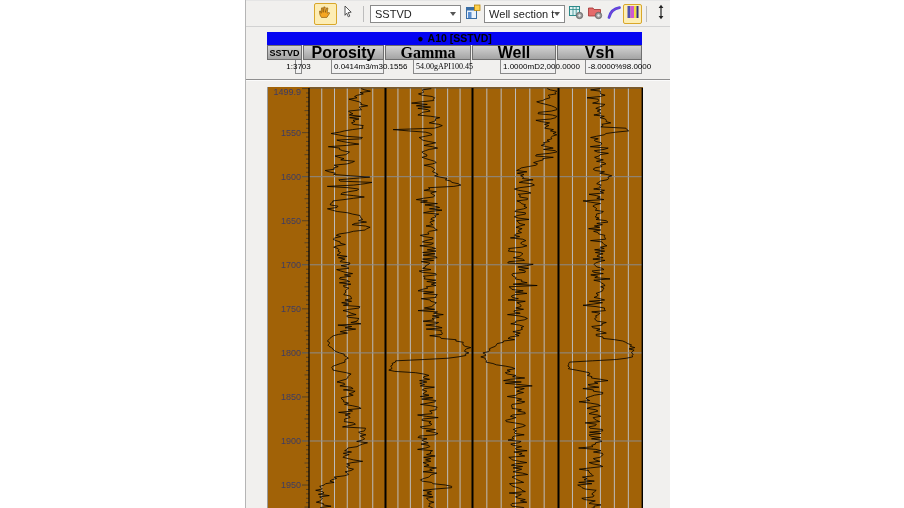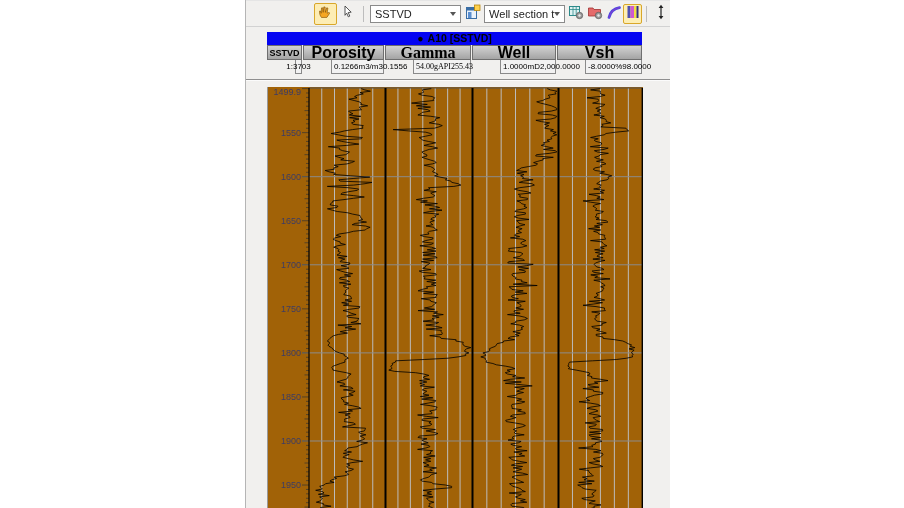--- a/index.html
+++ b/index.html
@@ -140,31 +140,31 @@
 
     <div class="hdr">
       <div class="hcol" style="width:35px;margin-right:1px">
         <div class="hname" style="font-size:9px">SSTVD</div>
         <div class="hval center">1:3703</div>
       </div>
       <div id="track-headers" style="display:flex">
           <div class="hcol" style="width: 81px; margin-right: 1px;">
             <div class="hname">Porosity</div>
             <div class="hval">
-              <span>0.1266</span>
+              <span>0.0414</span>
               <span>m3/m3</span>
               <span>0.1556</span>
             </div>
           </div>
           <div class="hcol" style="width: 86px; margin-right: 1px; font-family: Liberation Serif, serif;">
             <div class="hname">Gamma</div>
             <div class="hval">
               <span>54.00</span>
               <span>gAPI</span>
-              <span>255.43</span>
+              <span>100.45</span>
             </div>
           </div>
           <div class="hcol" style="width: 84px; margin-right: 1px;">
             <div class="hname">Well</div>
             <div class="hval">
               <span>1.0000</span>
               <span>mD</span>
               <span>2,000.0000</span>
             </div>
           </div>

